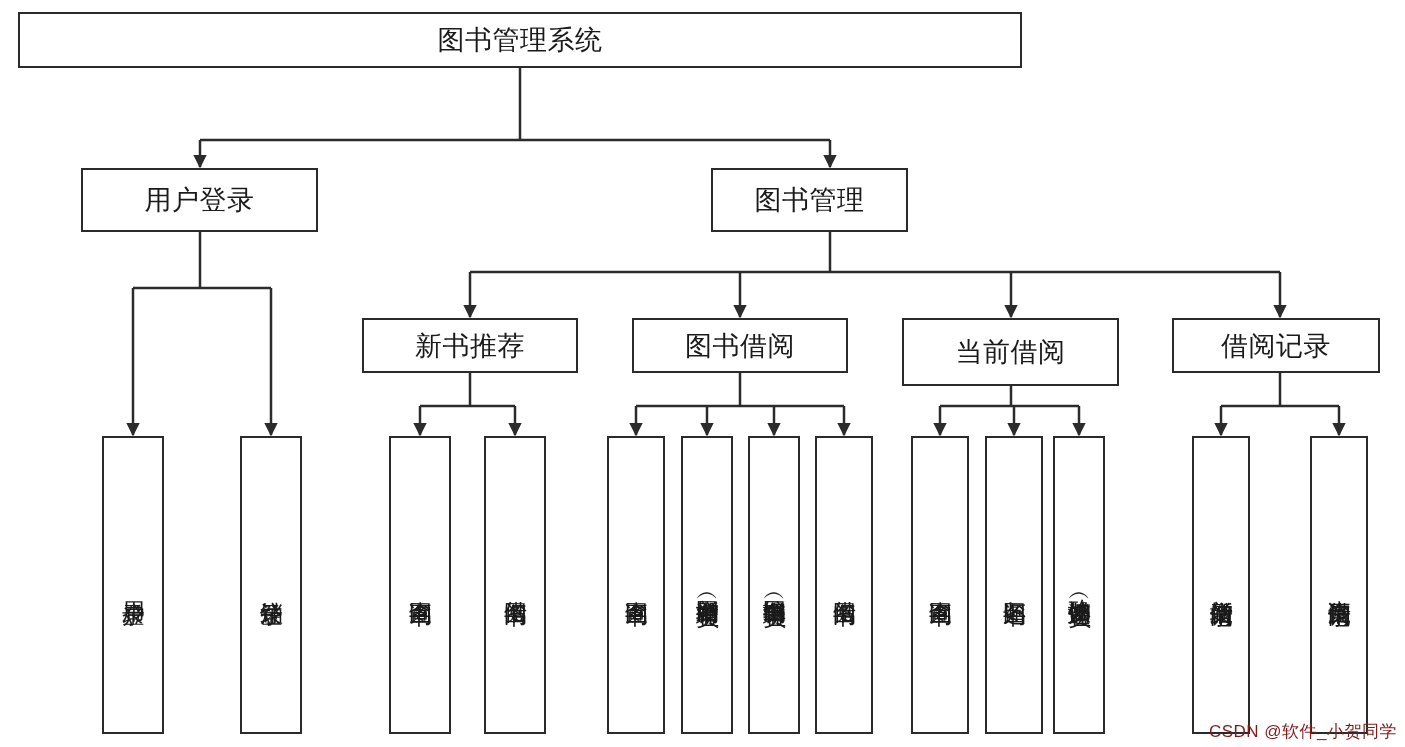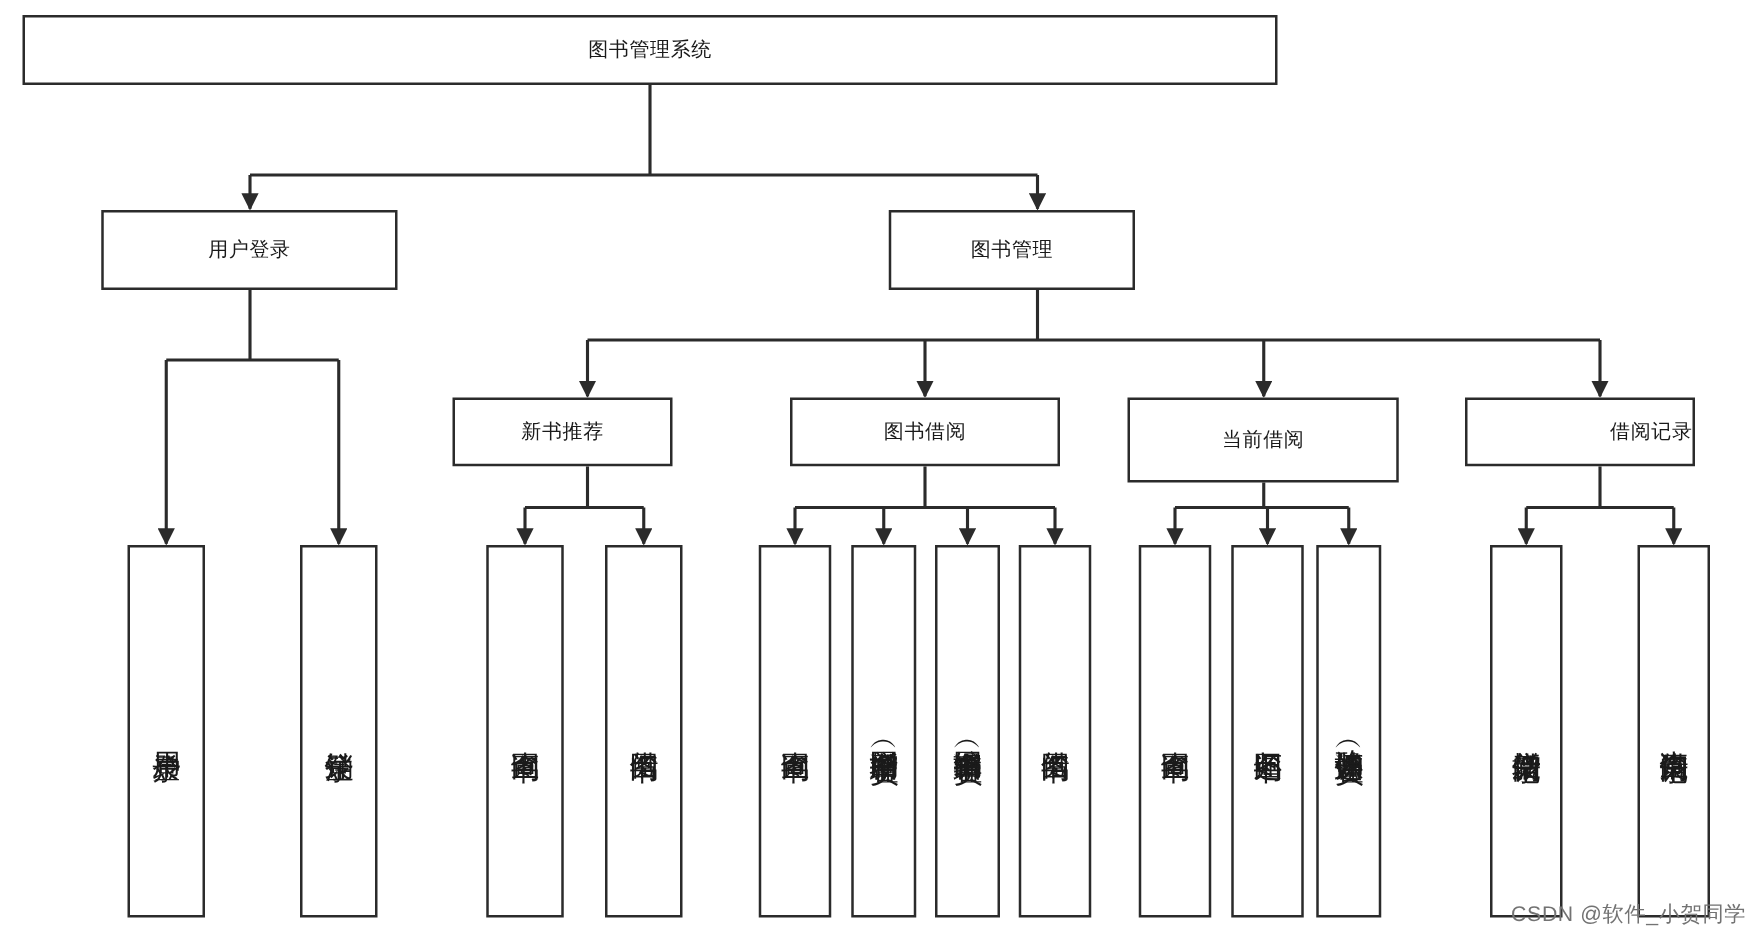--- a/index.html
+++ b/index.html
@@ -28,21 +28,21 @@
     position: absolute;
     box-sizing: border-box;
     background: #ffffff;
     border: 2.5px solid #2b2b2b;
     display: flex;
     align-items: center;
     justify-content: center;
     color: #1a1a1a;
   }
   .node.horiz {
-    font-size: 16px;
+    font-size: 27px;
     letter-spacing: 0.5px;
   }
   .node.vert {
     writing-mode: vertical-rl;
     text-orientation: upright;
     font-size: 23px;
     line-height: 1.12;
     letter-spacing: 1px;
     padding: 6px 0;
     align-items: center;
@@ -52,21 +52,21 @@
   .node.vert .vlabel {
     writing-mode: vertical-rl;
     text-orientation: upright;
     white-space: normal;
   }
   .watermark {
     position: absolute;
     right: 8px;
     bottom: 4px;
     font-size: 17px;
-    color: #737373;
+    color: #7f1d1d;
     letter-spacing: 0.5px;
     white-space: nowrap;
   }
 </style>
 </head>
 <body>
 
 <div id="canvas">
 
   <svg id="edges" viewBox="0 0 1405 747">
@@ -115,30 +115,30 @@
   <div id="node-layer">
       <div class="node horiz" style="left: 18px; top: 12px; width: 1004px; height: 56px;">
         <span class="hlabel">图书管理系统</span>
       </div>
       <div class="node horiz" style="left: 81px; top: 168px; width: 237px; height: 64px;">
         <span class="hlabel">用户登录</span>
       </div>
       <div class="node horiz" style="left: 711px; top: 168px; width: 197px; height: 64px;">
         <span class="hlabel">图书管理</span>
       </div>
-      <div class="node horiz" style="left: 362px; top: 318px; width: 176px; height: 55px;">
+      <div class="node horiz" style="left: 362px; top: 318px; width: 216px; height: 55px;">
         <span class="hlabel">新书推荐</span>
       </div>
       <div class="node horiz" style="left: 632px; top: 318px; width: 216px; height: 55px;">
         <span class="hlabel">图书借阅</span>
       </div>
       <div class="node horiz" style="left: 902px; top: 318px; width: 217px; height: 68px;">
         <span class="hlabel">当前借阅</span>
       </div>
-      <div class="node horiz" style="left: 1172px; top: 318px; width: 184px; height: 55px; justify-content: flex-end;">
+      <div class="node horiz" style="left: 1172px; top: 318px; width: 208px; height: 55px;">
         <span class="hlabel">借阅记录</span>
       </div>
       <div class="node vert" style="left: 102px; top: 436px; width: 62px; height: 298px;">
         <span class="vlabel">用户登录</span>
       </div>
       <div class="node vert" style="left: 240px; top: 436px; width: 62px; height: 298px;">
         <span class="vlabel">注销登录</span>
       </div>
       <div class="node vert" style="left: 389px; top: 436px; width: 62px; height: 298px;">
         <span class="vlabel">查询图书</span>

